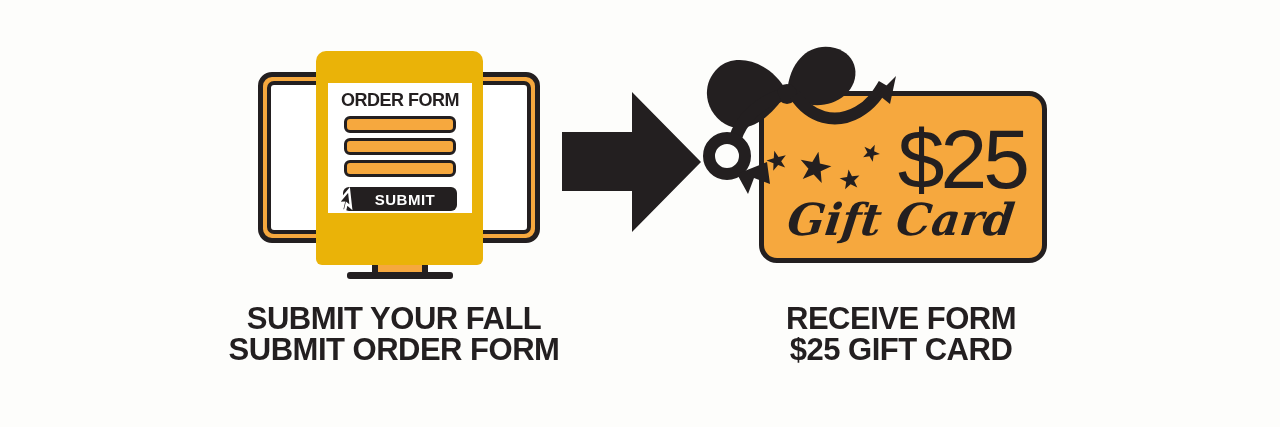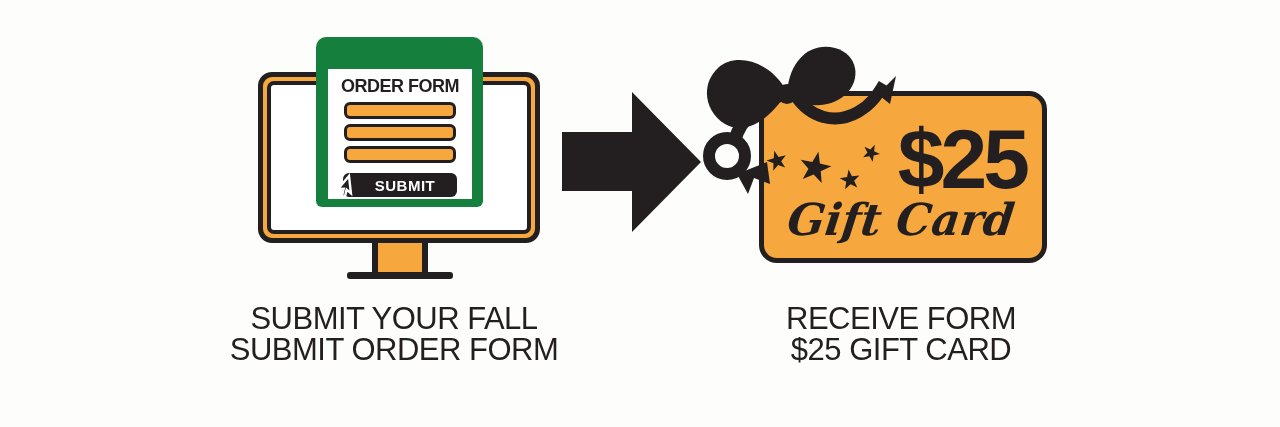--- a/index.html
+++ b/index.html
@@ -3,52 +3,52 @@
 <meta charset="utf-8">
 <style>
   html,body{margin:0;padding:0;}
   body{font-family:"Liberation Sans",sans-serif;}
   .stage{position:relative;width:1280px;height:427px;background:#FDFDFB;overflow:hidden;}
 
   
   .monitor-body{position:absolute;left:258px;top:72px;width:282px;height:171px;
     box-sizing:border-box;border:5px solid #231F20;border-radius:14px;background:#F6A83E;}
   .monitor-screen{position:absolute;inset:4px;border:4px solid #231F20;border-radius:7px;background:#FFFFFF;}
-  .browser-window{position:absolute;left:316px;top:37px;width:167px;height:170px;
-    background:#15803d;border-radius:10px 10px 6px 6px;}
+  .browser-window{position:absolute;left:316px;top:51px;width:167px;height:214px;
+    background:#eab308;border-radius:10px 10px 6px 6px;}
   .form-sheet{position:absolute;left:12px;top:32px;width:144px;height:130px;background:#FFFFFF;}
   .form-title{margin-top:7px;text-align:center;font-size:18px;font-weight:bold;letter-spacing:-0.5px;color:#231F20;}
   .form-fields{margin-top:5px;}
   .form-field{width:112px;height:17px;margin:0 auto 5px auto;box-sizing:border-box;
     border:3px solid #231F20;border-radius:6px;background:#F6A83E;}
   .submit-btn{position:absolute;left:15px;bottom:2px;width:114px;height:24px;background:#231F20;
     border-radius:6px;color:#FFFFFF;font-size:15px;font-weight:bold;letter-spacing:0.5px;
     display:flex;align-items:center;justify-content:center;padding-left:10px;box-sizing:border-box;}
   .cursor-wrap{position:absolute;left:-9px;top:-1px;width:30px;height:30px;}
   .monitor-stand{position:absolute;left:372px;top:243px;width:56px;height:30px;box-sizing:border-box;
     background:#F6A83E;border-left:6px solid #231F20;border-right:6px solid #231F20;}
   .monitor-base{position:absolute;left:347px;top:272px;width:106px;height:7px;background:#231F20;border-radius:3px;}
 
   
   .flow-arrow{position:absolute;left:562px;top:92px;}
 
   
   .gift-card{position:absolute;left:759px;top:91px;width:288px;height:172px;box-sizing:border-box;
     background:#F6A83E;border:5px solid #231F20;border-radius:18px;}
   .card-amount{position:absolute;left:868px;top:117px;width:158px;text-align:right;
-    font-size:84px;line-height:1;font-weight:bold;letter-spacing:-4px;color:#231F20;}
+    font-size:84px;line-height:1;font-weight:normal;letter-spacing:-4px;color:#231F20;}
   .card-script{position:absolute;left:781px;top:196px;width:240px;text-align:center;
     font-family:"DejaVu Serif",serif;font-style:italic;font-weight:bold;font-size:44px;line-height:1.1;
     color:#231F20;transform:skewX(-7deg);}
   .bow-svg{position:absolute;left:690px;top:40px;}
   .stars-svg{position:absolute;left:755px;top:135px;}
 
   
   .caption{position:absolute;top:303px;width:368px;text-align:center;color:#231F20;
-    font-size:31px;line-height:31px;font-weight:normal;letter-spacing:-0.5px;}
+    font-size:31px;line-height:31px;font-weight:bold;letter-spacing:-0.5px;}
   .caption-left{left:210px;}
   .caption-right{left:717px;}
 </style>
 </head>
 <body>
 
 <div class="stage">
 
   <div>
     <div class="monitor-stand"></div>

